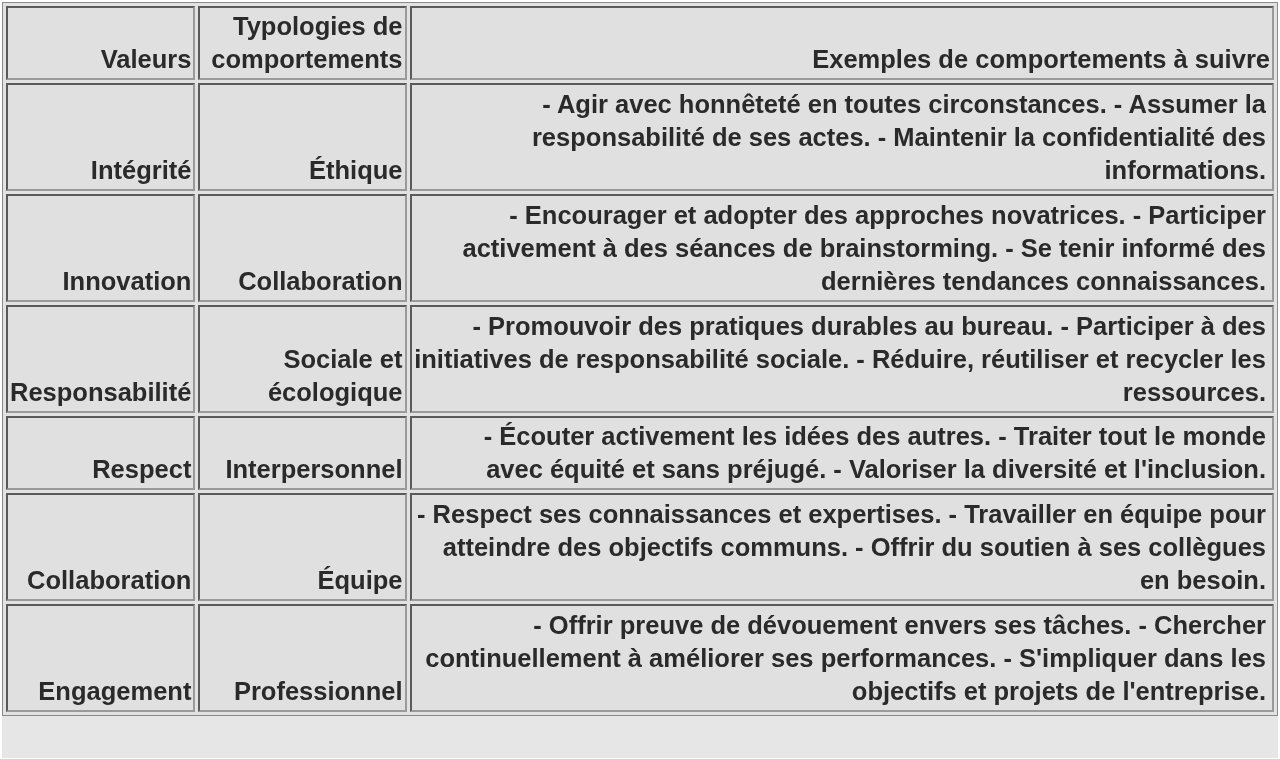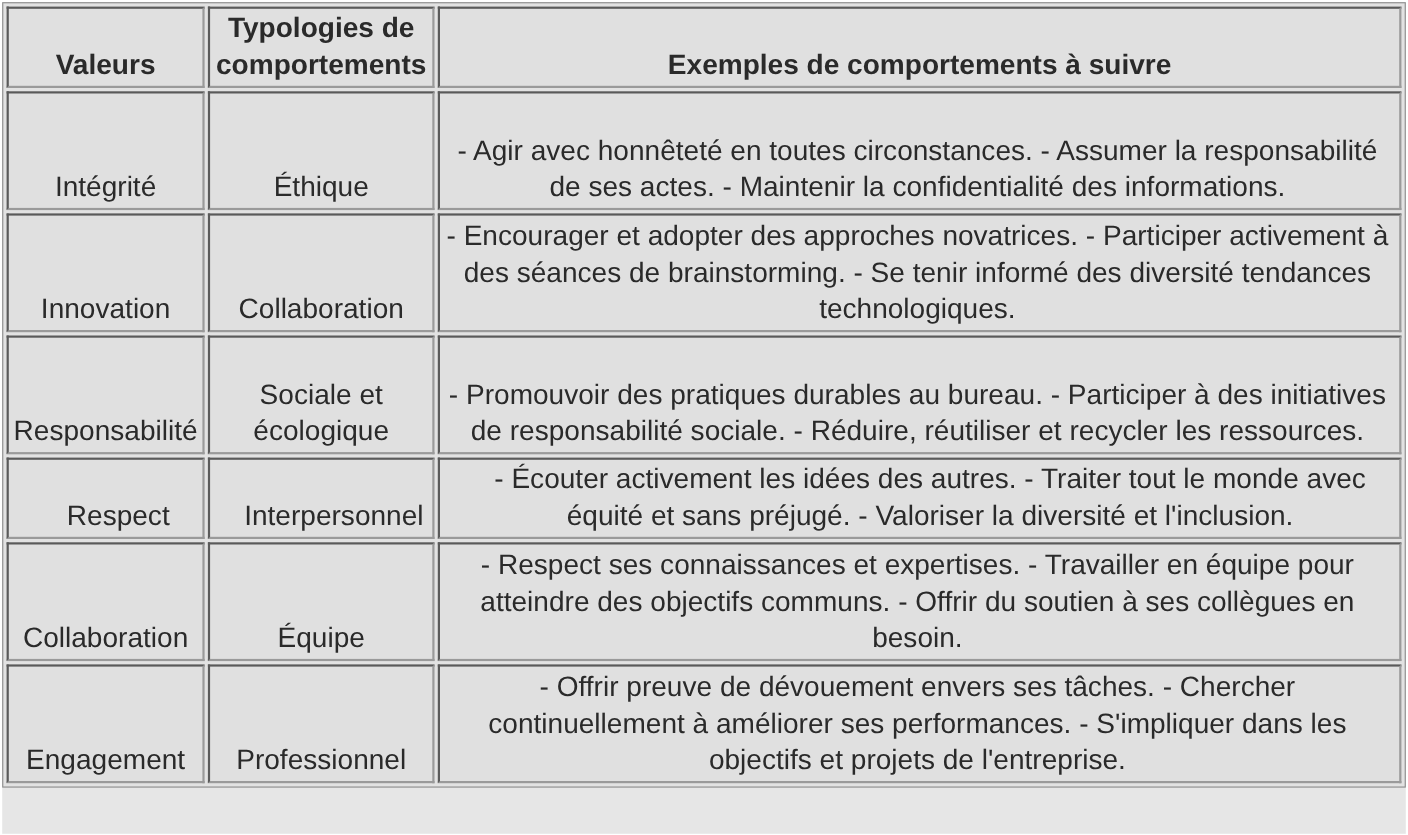--- a/index.html
+++ b/index.html
@@ -16,26 +16,26 @@
       border: 1px solid #8a8a8a;
     }
     th, td {
       border: 2px solid #6f6f6f;
       border-top-color: #5a5a5a;
       border-left-color: #5a5a5a;
       border-right-color: #9a9a9a;
       border-bottom-color: #9a9a9a;
       background: #e0e0e0;
       vertical-align: bottom;
-      text-align: center;
+      text-align: right;
       padding: 0 2px 2px 2px;
       line-height: 33px;
     }
     th { font-weight: bold; height: 68px; }
-    td { font-weight: normal; }
+    td { font-weight: bold; }
     col.c1 { width: 180px; }
     col.c2 { width: 206px; }
     tr.r1 td { height: 102px; }
     tr.r2 td { height: 102px; }
     tr.r3 td { height: 102px; margin-left: 11px; }
     tr.r4 td { height: 68px; padding-left: 25px; }
     tr.r5 td { height: 102px; }
     tr.r6 td { height: 102px; }
     td.ex { padding-right: 6px; }
   </style>
@@ -58,21 +58,21 @@
     </thead>
     <tbody>
       <tr class="r1">
         <td>Intégrité</td>
         <td>Éthique</td>
         <td class="ex">- Agir avec honnêteté en toutes circonstances. - Assumer la responsabilité de ses actes.  - Maintenir la confidentialité des informations.</td>
       </tr>
       <tr class="r2">
         <td>Innovation</td>
         <td>Collaboration</td>
-        <td class="ex">- Encourager et adopter des approches novatrices. - Participer activement à des séances de brainstorming. - Se tenir informé des diversité tendances technologiques.</td>
+        <td class="ex">- Encourager et adopter des approches novatrices. - Participer activement à des séances de brainstorming. - Se tenir informé des dernières tendances connaissances.</td>
       </tr>
       <tr class="r3">
         <td>Responsabilité</td>
         <td>Sociale et écologique</td>
         <td class="ex">- Promouvoir des pratiques durables au bureau. - Participer à des initiatives de responsabilité sociale. - Réduire, réutiliser et recycler les ressources.</td>
       </tr>
       <tr class="r4">
         <td>Respect</td>
         <td>Interpersonnel</td>
         <td class="ex">- Écouter activement les idées des autres. - Traiter tout le monde avec équité et sans préjugé. - Valoriser la diversité et l'inclusion.</td>

